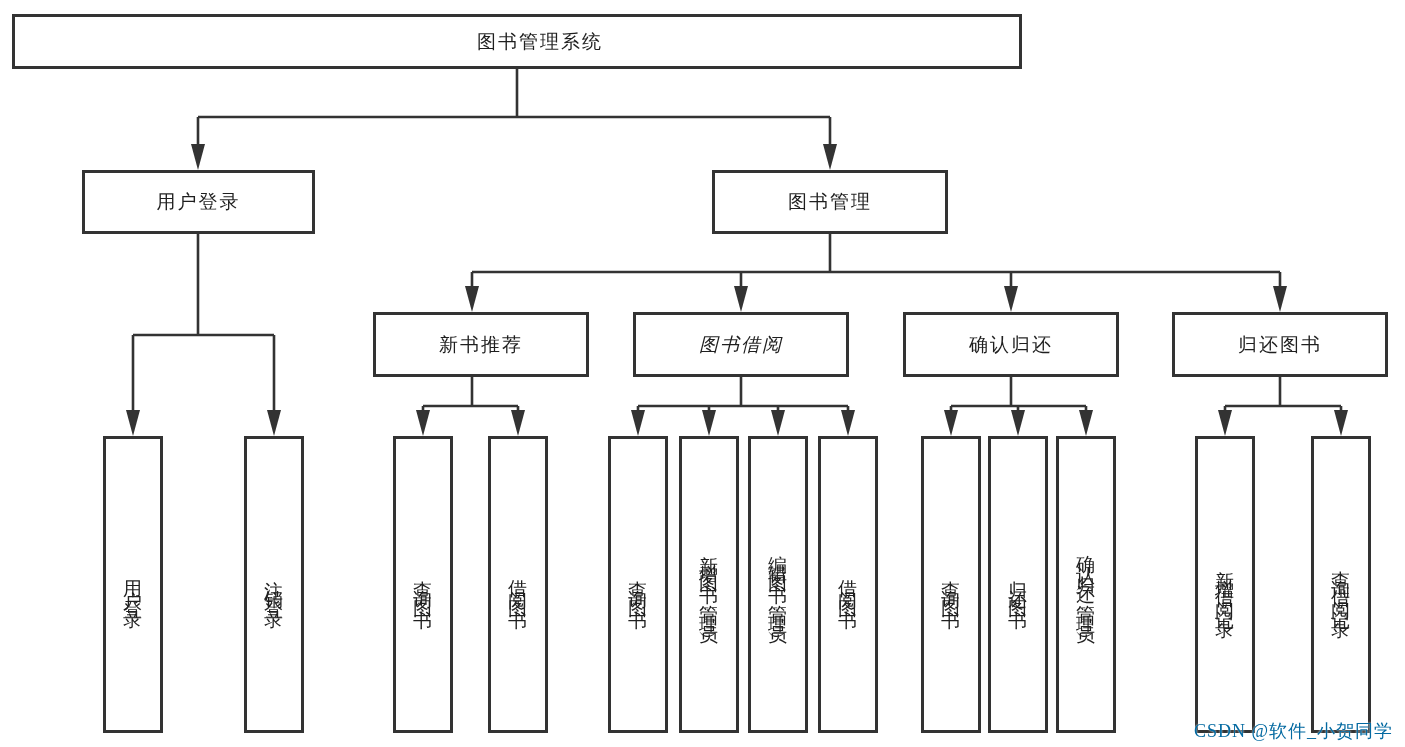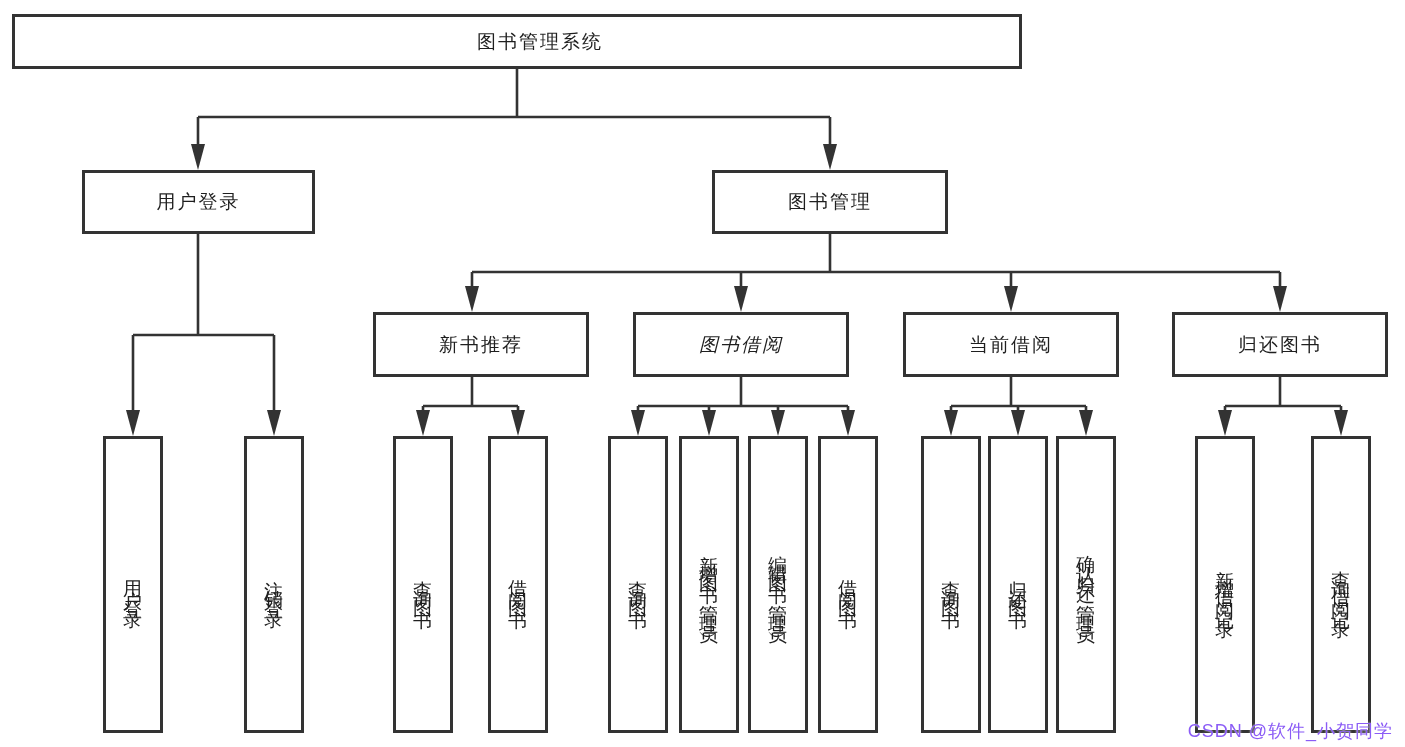--- a/index.html
+++ b/index.html
@@ -13,22 +13,23 @@
     position:absolute; border:3px solid #333333; background:#ffffff;
     display:flex; align-items:center; justify-content:center;
     font-size:19px; letter-spacing:2px; white-space:nowrap;
   }
   .leaf span {
     writing-mode:vertical-rl; text-orientation:mixed;
     font-size:19px; letter-spacing:10px; line-height:1;
   }
   .watermark {
     position:absolute; right:12px; bottom:4px; z-index:5;
-    font-size:18px; letter-spacing:1px; color:#8b5cf6;
+    font-size:18px; letter-spacing:1px; color:#0369a1;
     text-shadow:0 0 2px #ffffff;
+    font-family:Liberation Serif, serif;
   }
 </style>
 </head>
 <body>
 
 <div class="canvas">
 
   <svg class="connectors" viewBox="0 0 1405 747" xmlns="http://www.w3.org/2000/svg" aria-hidden="true">
     <g stroke="#333333" stroke-width="2.6" fill="none">
 
@@ -80,21 +81,21 @@
     <span>图书管理</span>
   </div>
 
   <div class="node" style="left:364px; top:312px; width:216px; height:65px;margin-left:9px;">
     <span>新书推荐</span>
   </div>
   <div class="node" style="left:633px; top:312px; width:216px; height:65px;font-style:italic;">
     <span>图书借阅</span>
   </div>
   <div class="node" style="left:903px; top:312px; width:216px; height:65px;">
-    <span>当前借阅</span>
+    <span>确认归还</span>
   </div>
   <div class="node" style="left:1172px; top:312px; width:216px; height:65px;">
     <span>归还图书</span>
   </div>
 
   <div class="node leaf" style="left:103px; top:436px; width:60px; height:297px;">
     <span>用户登录</span>
   </div>
   <div class="node leaf" style="left:244px; top:436px; width:60px; height:297px;">
     <span>注销登录</span>

